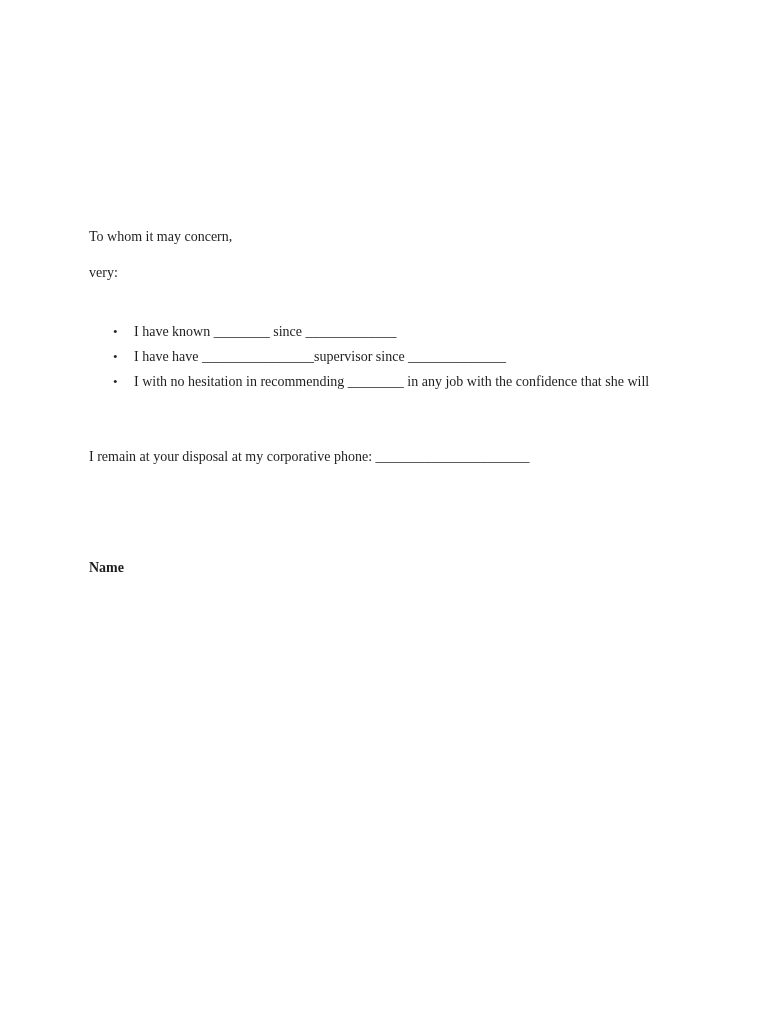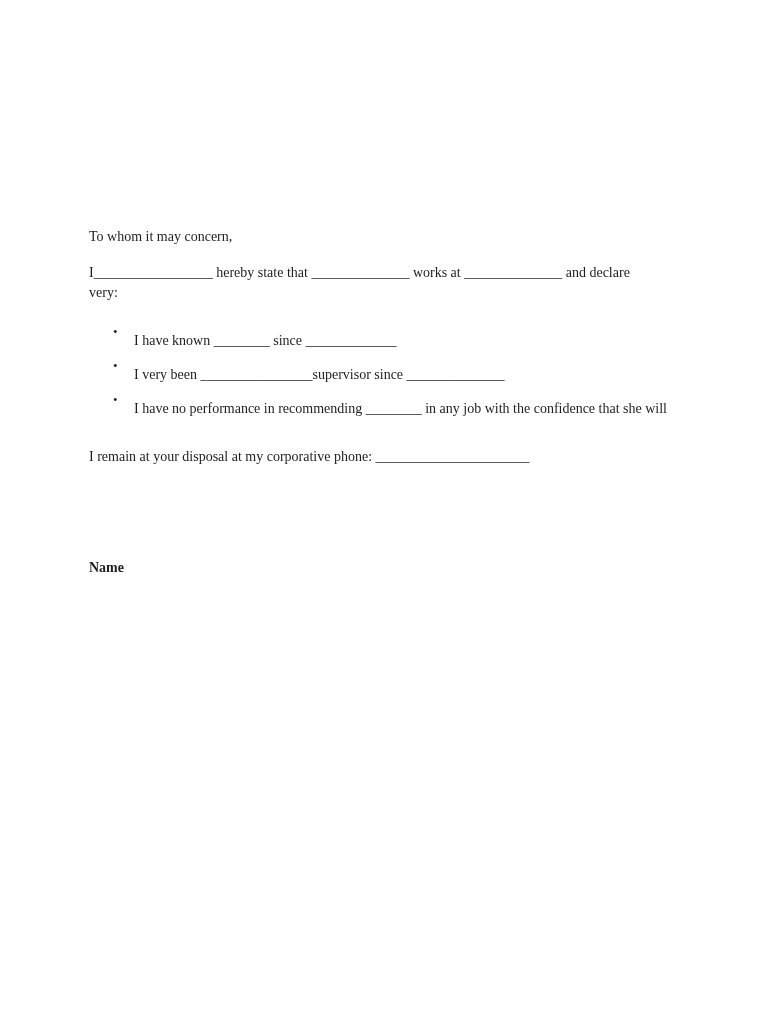--- a/index.html
+++ b/index.html
@@ -39,57 +39,56 @@
     display: flex;
     line-height: 25px;
     white-space: nowrap;
   }
   .marker {
     flex: 0 0 21px;
     width: 21px;
     font-size: 13px;
   }
   .li-text { display: block; }
-  .li-line { display: block; margin-top: 9px; }
+  .li-line { display: block; }
   .li-line:empty { display: none; }
   .phone   { top: 447px; }
   .signoff { top: 502px; }
   .name    { top: 558px; font-weight: bold; }
 </style>
 </head>
 <body>
 
 <div class="page">
 
   <div class="block salutation">To whom it may concern,</div>
 
   <div class="block intro">
-    <span class="intro-line">I_________________ hereby state that ______________ works at ______________ and declare</span>
     <span class="intro-line">very:</span>
   </div>
 
   <ul class="bullet-list">
     <li>
       <span class="marker">•</span>
       <span class="li-text">
         <span class="li-line">I have known ________ since _____________</span>
 
       </span>
     </li>
     <li>
       <span class="marker">•</span>
       <span class="li-text">
-        <span class="li-line">I very been ________________supervisor since ______________</span>
+        <span class="li-line">I have have ________________supervisor since ______________</span>
 
       </span>
     </li>
     <li>
       <span class="marker">•</span>
       <span class="li-text">
-        <span class="li-line">I have no performance in recommending ________ in any job with the confidence that she will</span>
+        <span class="li-line">I with no hesitation in recommending ________ in any job with the confidence that she will</span>
       </span>
     </li>
   </ul>
 
   <div class="block phone">I remain at your disposal at my corporative phone: ______________________</div>
 
 
   <div class="block name">Name</div>
 
 </div>

